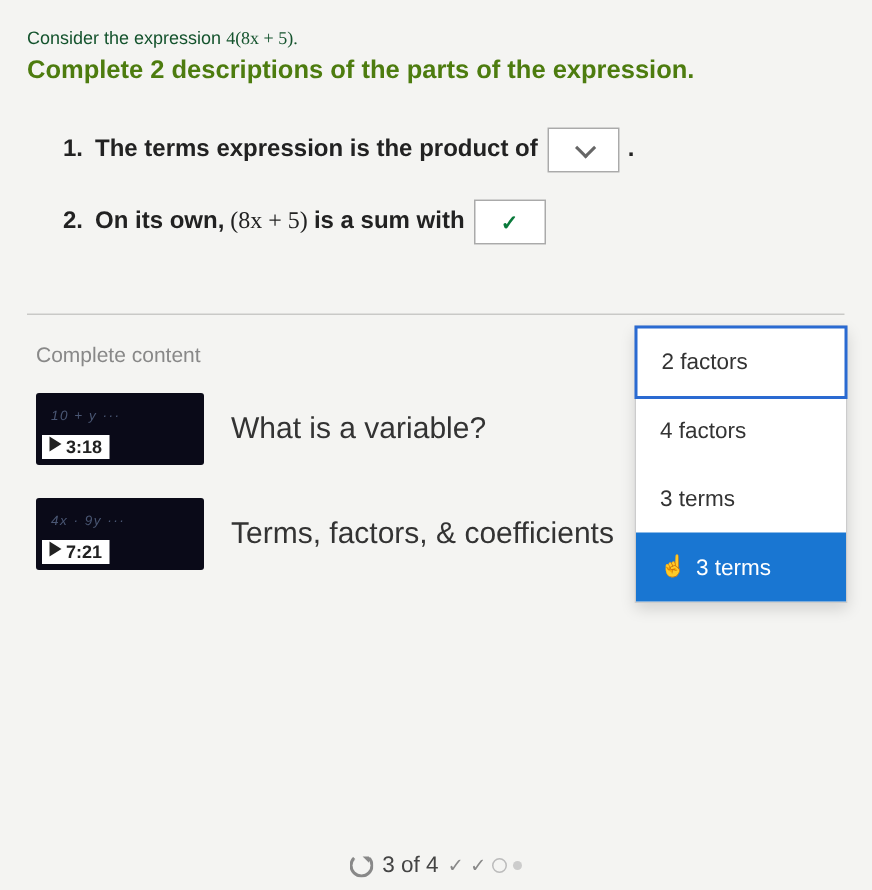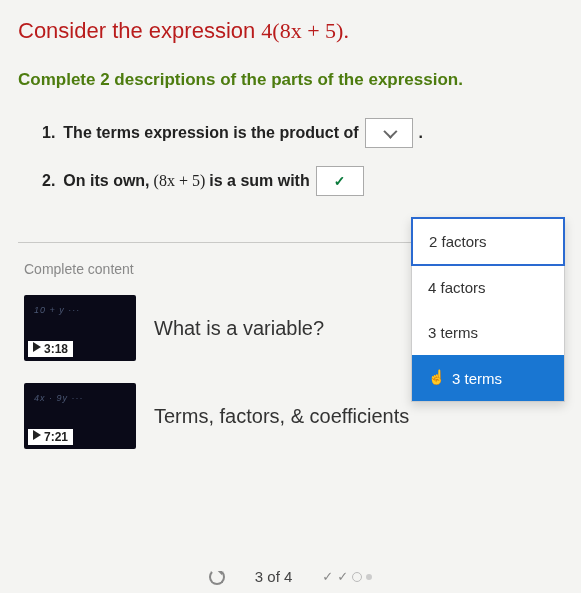--- a/index.html
+++ b/index.html
@@ -6,21 +6,21 @@
   body {
     font-family: -apple-system, BlinkMacSystemFont, "Segoe UI", Arial, sans-serif;
     background: #f4f4f2;
     width: 581px;
     height: 593px;
     color: #222;
     position: relative;
     overflow: hidden;
   }
   .content { padding: 18px 18px 0 18px; }
-  .prompt { font-size: 22px; color: #b91c1c; margin-bottom: 26px; }
+  .prompt { font-size: 12px; color: #14532d; margin-bottom: 4px; }
   .prompt .math { font-family: "Times New Roman", serif; }
   .instruction { font-size: 17px; font-weight: 700; color: #4d7c0f; margin-bottom: 28px; }
   .qlist { padding-left: 24px; }
   .qitem { font-size: 16px; font-weight: 700; color: #222; margin-bottom: 18px; display: flex; align-items: center; flex-wrap: wrap; gap: 4px; }
   .qitem .num { margin-right: 4px; }
   .math { font-family: "Times New Roman", serif; font-weight: 400; }
   .dropdown-box {
     display: inline-flex;
     width: 48px;
     height: 30px;
@@ -35,21 +35,21 @@
     width: 10px; height: 10px;
     border-right: 2px solid #666;
     border-bottom: 2px solid #666;
     transform: rotate(45deg) translateY(-2px);
   }
   .check { color: #0a7a3b; font-size: 14px; }
   .divider { border: none; border-top: 1px solid #c9c9c7; margin: 46px 0 18px 0; }
   .related-title { font-size: 14px; color: #888; font-weight: 400; margin-bottom: 18px; padding-left: 6px;}
   .video-row { display: flex; align-items: center; gap: 18px; margin-bottom: 22px; padding-left: 6px;}
   .thumb {
-    width: 112px; height: 66px;
+    width: 112px; height: 48px;
     background: #0a0a18;
     border-radius: 2px;
     position: relative;
     display: flex;
     align-items: flex-end;
   }
   .thumb .scribble {
     position: absolute; top: 10px; left: 10px; right: 10px;
     font-size: 9px; color: #5a6a8a; font-style: italic;
     letter-spacing: 1px; opacity: .8;
@@ -69,21 +69,21 @@
     width: 0; height: 0;
     border-top: 5px solid transparent;
     border-bottom: 5px solid transparent;
     border-left: 8px solid #222;
   }
   .video-title { font-size: 20px; color: #333; }
   .dropdown-menu {
     position: absolute;
     top: 217px;
     right: 16px;
-    width: 154px;
+    width: 142px;
     background: #fff;
     border: 1px solid #ccc;
     box-shadow: 0 4px 10px rgba(0,0,0,.15);
   }
   .dropdown-menu .opt {
     padding: 14px 16px;
     font-size: 15px;
     color: #333;
     cursor: pointer;
     display: flex;
@@ -96,21 +96,21 @@
     width: 16px; height: 18px;
     font-size: 14px;
     color: #e89a4a;
   }
   .footer {
     position: absolute;
     bottom: 8px; left: 0; right: 0;
     display: flex;
     align-items: center;
     justify-content: center;
-    gap: 30px;
+    gap: 6px;
     font-size: 15px;
     color: #444;
   }
   .reload {
     width: 16px; height: 16px;
     border: 2px solid #888;
     border-top-color: transparent;
     border-radius: 50%;
     position: relative;
   }

